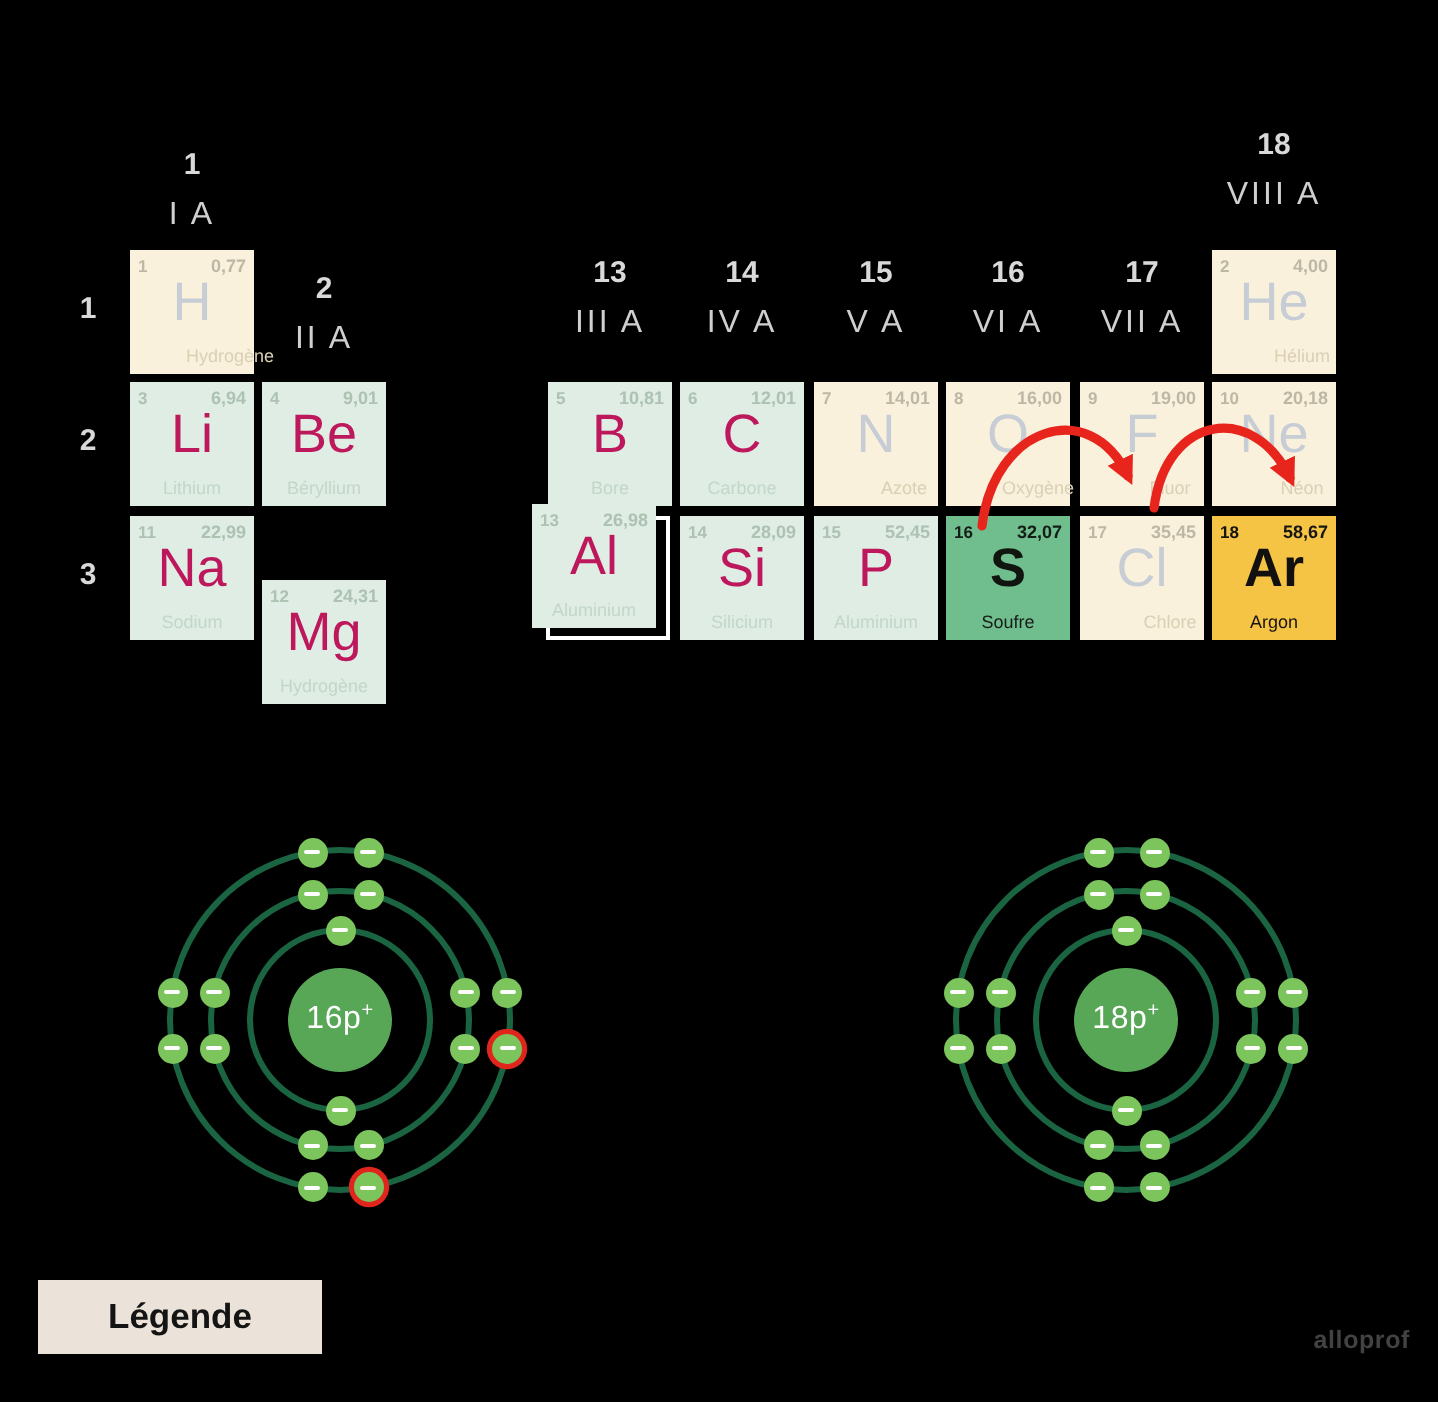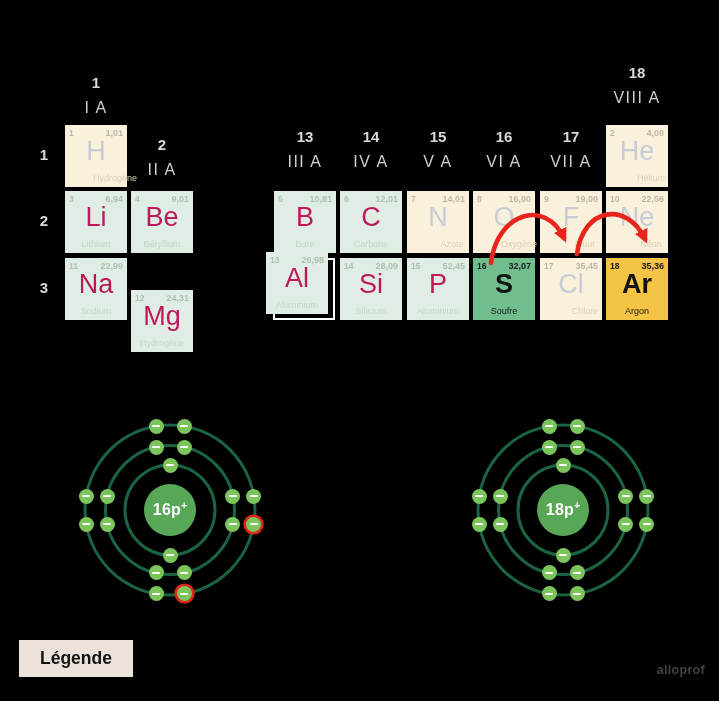--- a/index.html
+++ b/index.html
@@ -32,29 +32,29 @@
   .v-argon .num,.v-argon .mass,.v-argon .name{color:#171512;}
   .v-argon .sym{color:#121110;font-weight:600;}
   .ghost-cell{position:absolute;width:62px;height:62px;border:2px solid #fff;box-sizing:border-box;background:transparent;}
   
   #arrow-layer{position:absolute;left:0;top:0;pointer-events:none;}
   
   .atom{position:absolute;width:200px;height:200px;}
   .atom svg{position:absolute;left:0;top:0;}
   .nucleus{position:absolute;left:74px;top:74px;width:52px;height:52px;border-radius:50%;
     background:var(--nucleus);color:#fff;display:flex;align-items:center;justify-content:center;
-    font-size:16px;font-weight:700;letter-spacing:.3px;}
+    font-size:16px;font-weight:400;letter-spacing:.3px;}
   .nucleus sup{font-size:10px;line-height:0;transform:translateY(-4px);}
   .electron{display:inline-block;width:15px;height:15px;border-radius:50%;background:var(--electron);position:relative;box-sizing:border-box;}
   .electron::after{content:"";position:absolute;left:3.5px;top:6.2px;width:8px;height:2.6px;border-radius:2px;background:#fff;}
   .electron.abs{position:absolute;}
   .electron.gained{box-shadow:0 0 0 2.6px var(--ring);}
   
   .legend{position:absolute;left:19px;top:640px;display:flex;align-items:stretch;}
-  .legend-title{background:var(--beige);display:flex;align-items:center;padding:0 21px;height:37px;
+  .legend-title{background:var(--beige);display:flex;align-items:center;padding:0 35px;height:37px;
     font-size:17.5px;font-weight:700;color:#141414;}
   .legend-item{background:#fff;border:1px solid #e3e1dd;margin-left:2px;display:flex;align-items:center;
     gap:8px;padding:0 13px;height:35px;font-size:17px;font-weight:500;color:#141414;}
   
   .watermark{position:absolute;right:14px;top:663px;font-size:12.5px;font-weight:700;color:#424242;letter-spacing:.3px;}
 </style>
 </head>
 <body>
 
 <div id="stage" style="--bg: #000000; --cream: #FAF1DC; --green: #DFEDE4; --sulfur: #70BE8E; --argon: #F6C445; --electron: #7CC45C; --nucleus: #57A757; --ring: #E0261C; --beige: #EBE3D9;">
@@ -90,21 +90,21 @@
       </div>
       <div class="group-header" style="left: 637px; top: 65px;">
         <span class="gnum">18</span>
         <span class="grom">VIII A</span>
       </div>
       <div class="period-label" style="left: 44px; top: 147px;">1</div>
       <div class="period-label" style="left: 44px; top: 213px;">2</div>
       <div class="period-label" style="left: 44px; top: 280px;">3</div>
       <div class="cell v-cream" style="left: 65px; top: 125px;">
         <span class="num">1</span>
-        <span class="mass">1,01</span>
+        <span class="mass">0,77</span>
         <div class="sym">H</div>
         <div class="name">Hydrogène</div>
       </div>
       <div class="cell v-cream" style="left: 606px; top: 125px;">
         <span class="num">2</span>
         <span class="mass">4,00</span>
         <div class="sym">He</div>
         <div class="name">Hélium</div>
       </div>
       <div class="cell v-green" style="left: 65px; top: 191px;">
@@ -156,21 +156,21 @@
         <div class="name">Oxygène</div>
       </div>
       <div class="cell v-cream" style="left: 540px; top: 191px;">
         <span class="num">9</span>
         <span class="mass">19,00</span>
         <div class="sym">F</div>
         <div class="name">Fluor</div>
       </div>
       <div class="cell v-cream" style="left: 606px; top: 191px;">
         <span class="num">10</span>
-        <span class="mass">22,56</span>
+        <span class="mass">20,18</span>
         <div class="sym">Ne</div>
         <div class="name">Néon</div>
       </div>
       <div class="ghost-cell" style="left: 273px; top: 258px;"></div>
       <div class="cell v-green" style="left: 266px; top: 252px;">
         <span class="num">13</span>
         <span class="mass">26,98</span>
         <div class="sym">Al</div>
         <div class="name">Aluminium</div>
       </div>
@@ -193,21 +193,21 @@
         <div class="name">Soufre</div>
       </div>
       <div class="cell v-cream" style="left: 540px; top: 258px;">
         <span class="num">17</span>
         <span class="mass">35,45</span>
         <div class="sym">Cl</div>
         <div class="name">Chlore</div>
       </div>
       <div class="cell v-argon" style="left: 606px; top: 258px;">
         <span class="num">18</span>
-        <span class="mass">35,36</span>
+        <span class="mass">58,67</span>
         <div class="sym">Ar</div>
         <div class="name">Argon</div>
       </div>
     </div>
 
   <svg id="arrow-layer" width="719" height="701" viewBox="0 0 719 701">
     <defs>
       <marker id="ahead" markerUnits="userSpaceOnUse" markerWidth="16" markerHeight="16" refX="9" refY="7" orient="auto">
         <path d="M0,0 L14,7 L0,14 Z" fill="#E8251D"></path>
       </marker>

